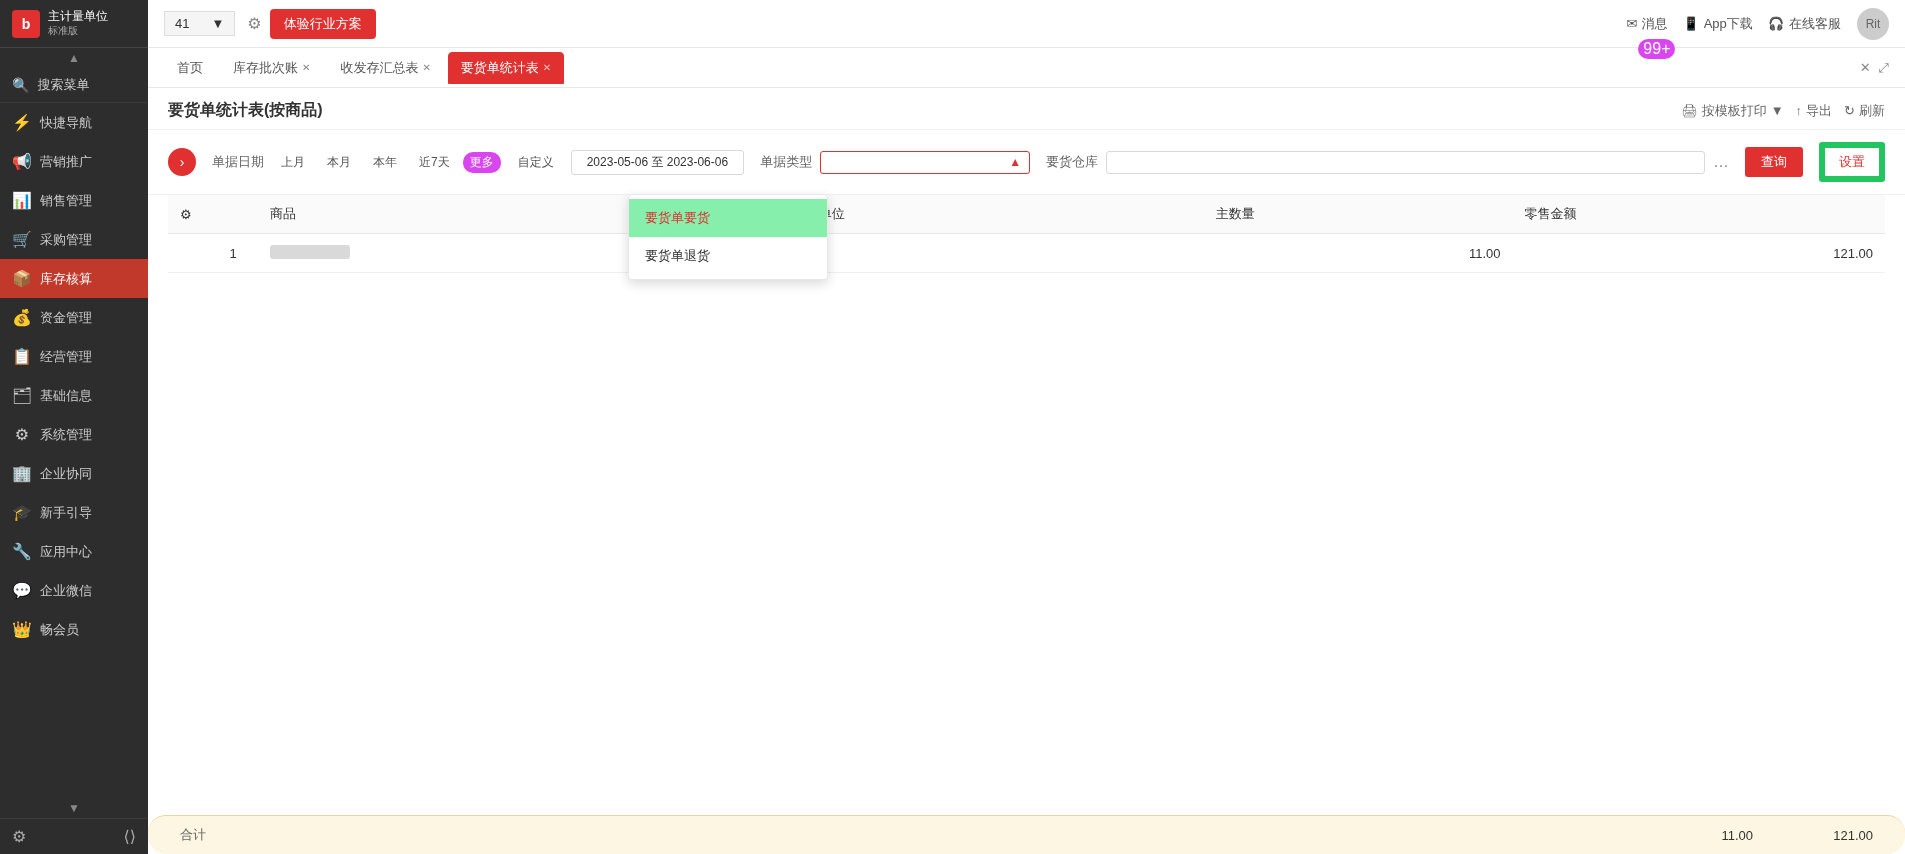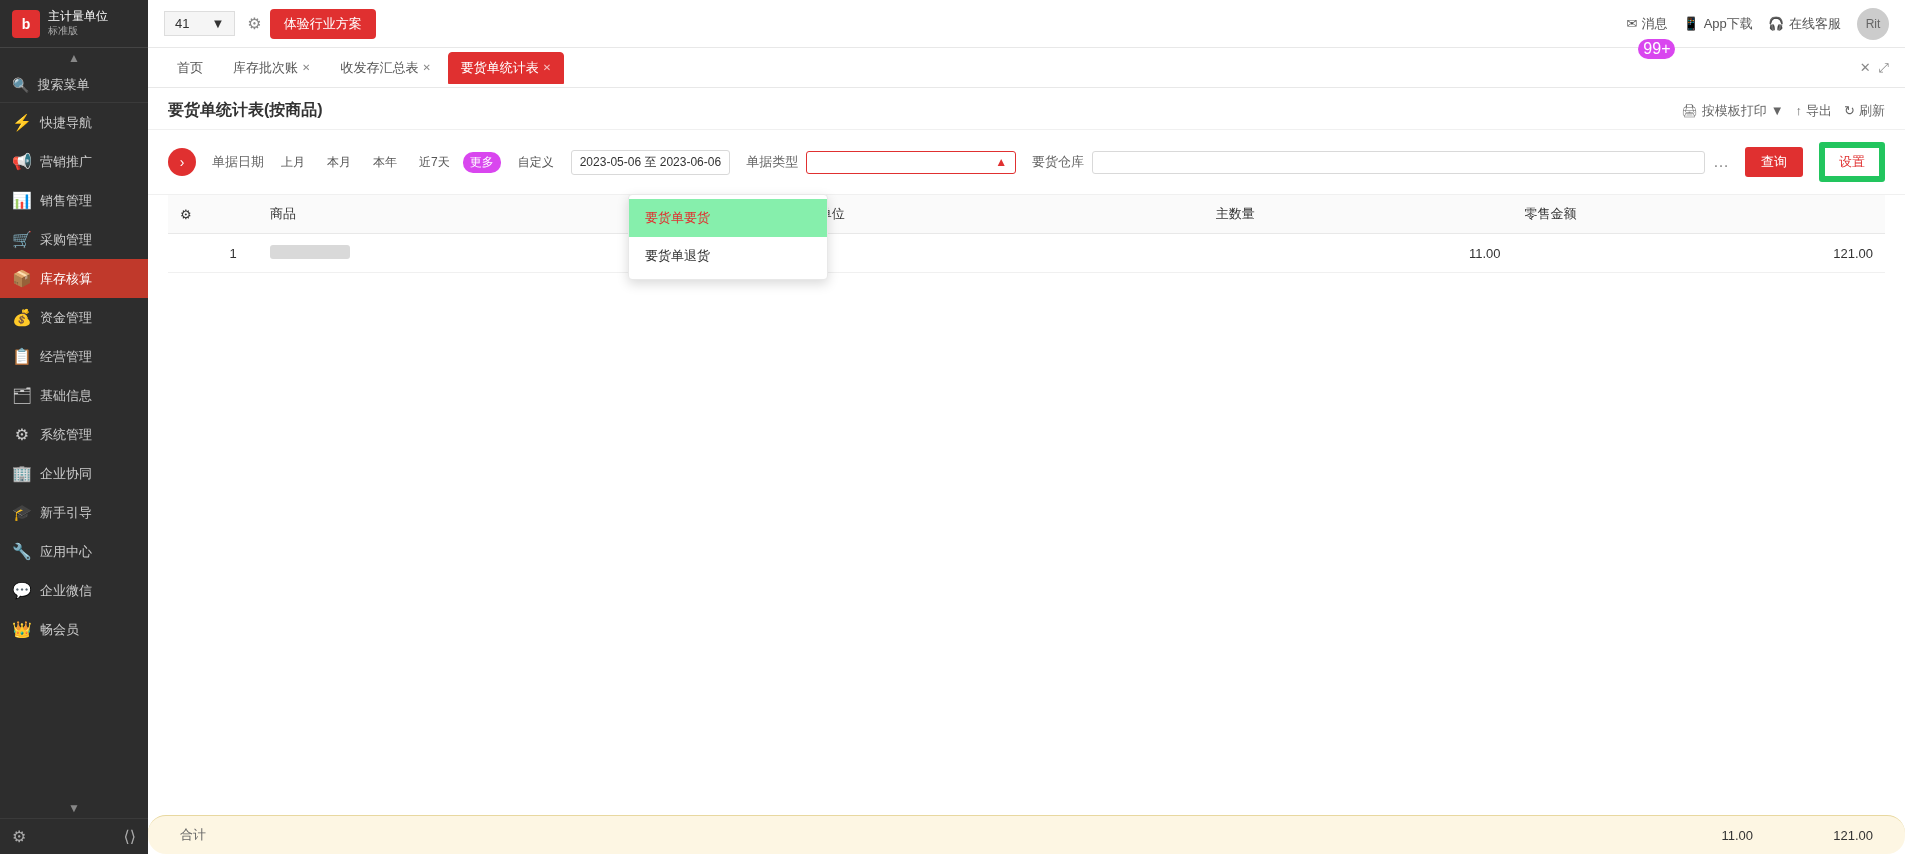--- a/index.html
+++ b/index.html
@@ -196,21 +196,21 @@
     }
     .date-btn {
       padding: 2px 8px; border-radius: 3px; cursor: pointer;
       font-size: 12px; color: #555; border: 1px solid transparent;
     }
     .date-btn.more-btn {
       background: #d946ef; color: #fff; border-radius: 10px; padding: 1px 6px;
     }
     .date-range-input {
       border: 1px solid #d9d9d9; border-radius: 3px;
-      padding: 3px 8px; font-size: 12px; color: #333;
+      padding: 3px 15px; font-size: 12px; color: #333;
       background: #fff; white-space: nowrap;
     }
 
     .select-wrapper {
       display: flex; align-items: center; gap: 4px;
       border: 1px solid #e03030; border-radius: 3px;
       padding: 3px 8px; min-width: 200px;
       background: #fff; position: relative;
     }
     .select-wrapper input {

